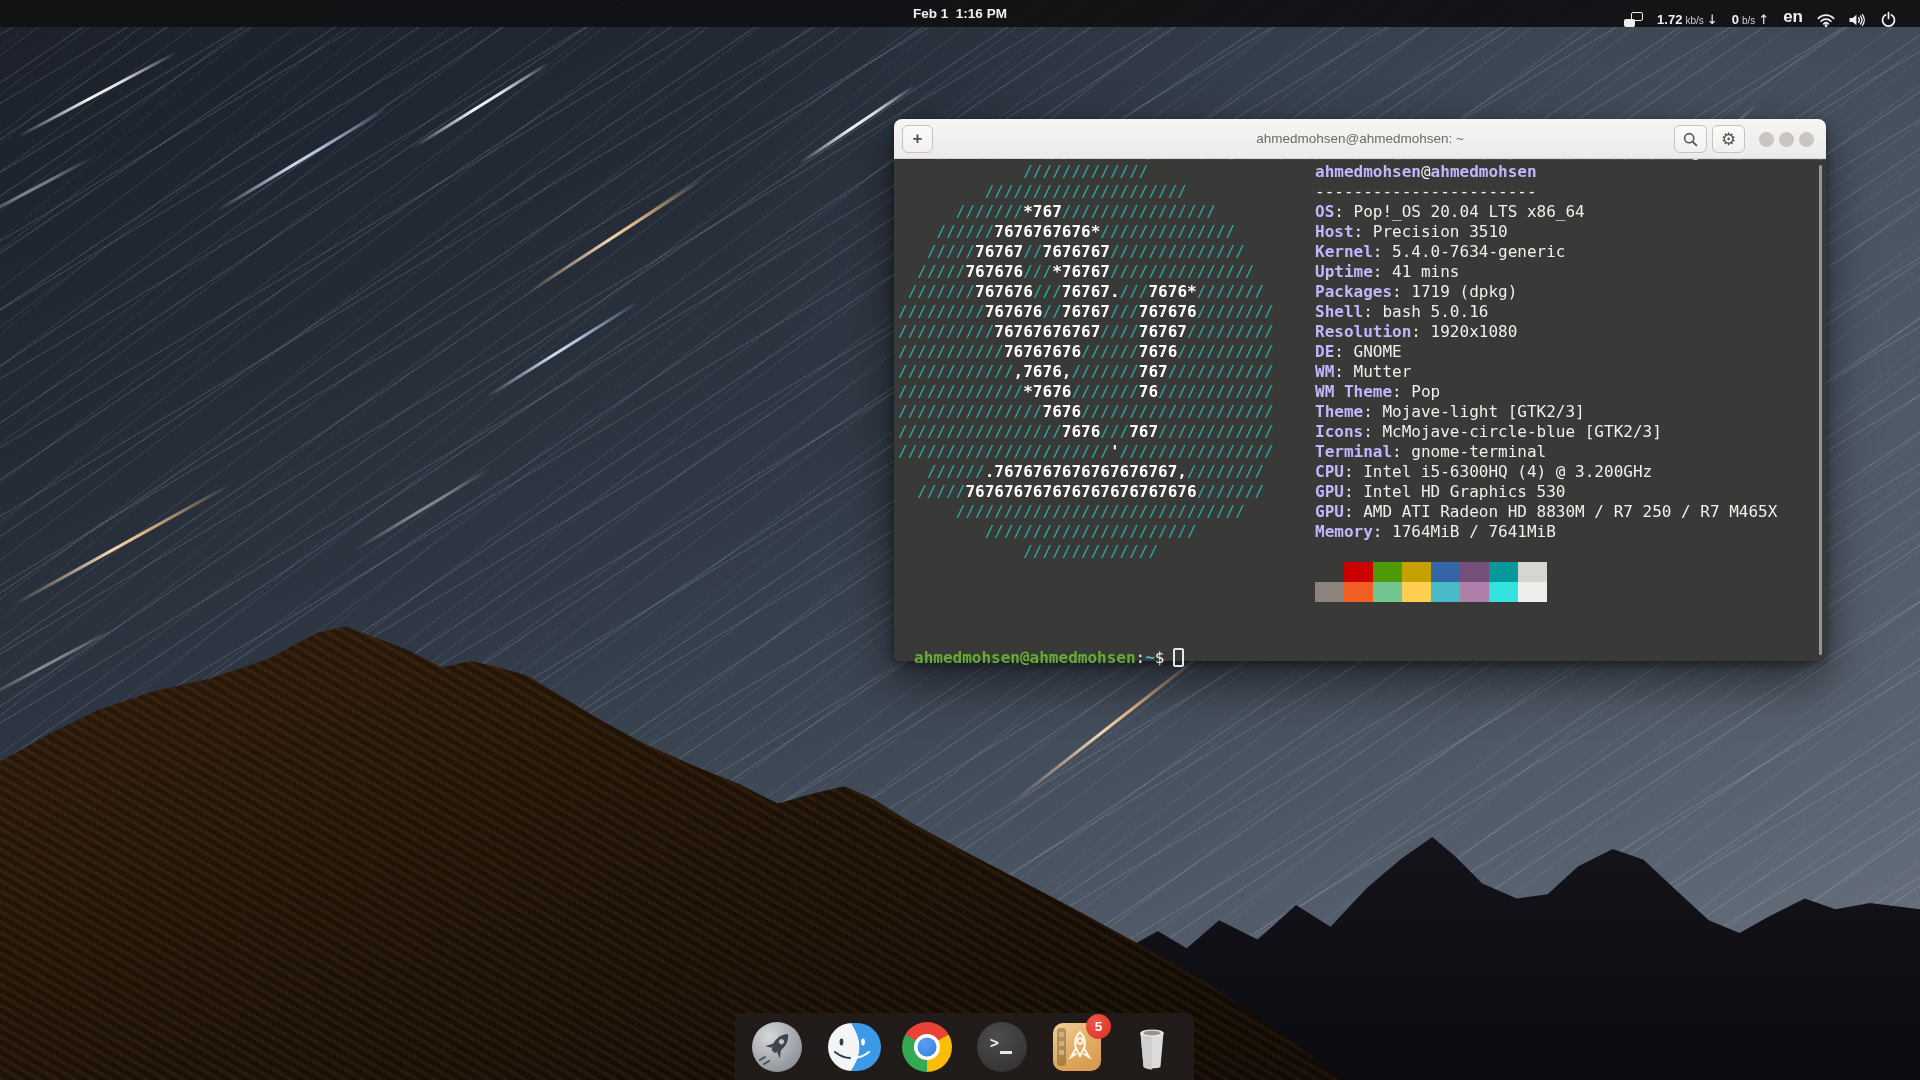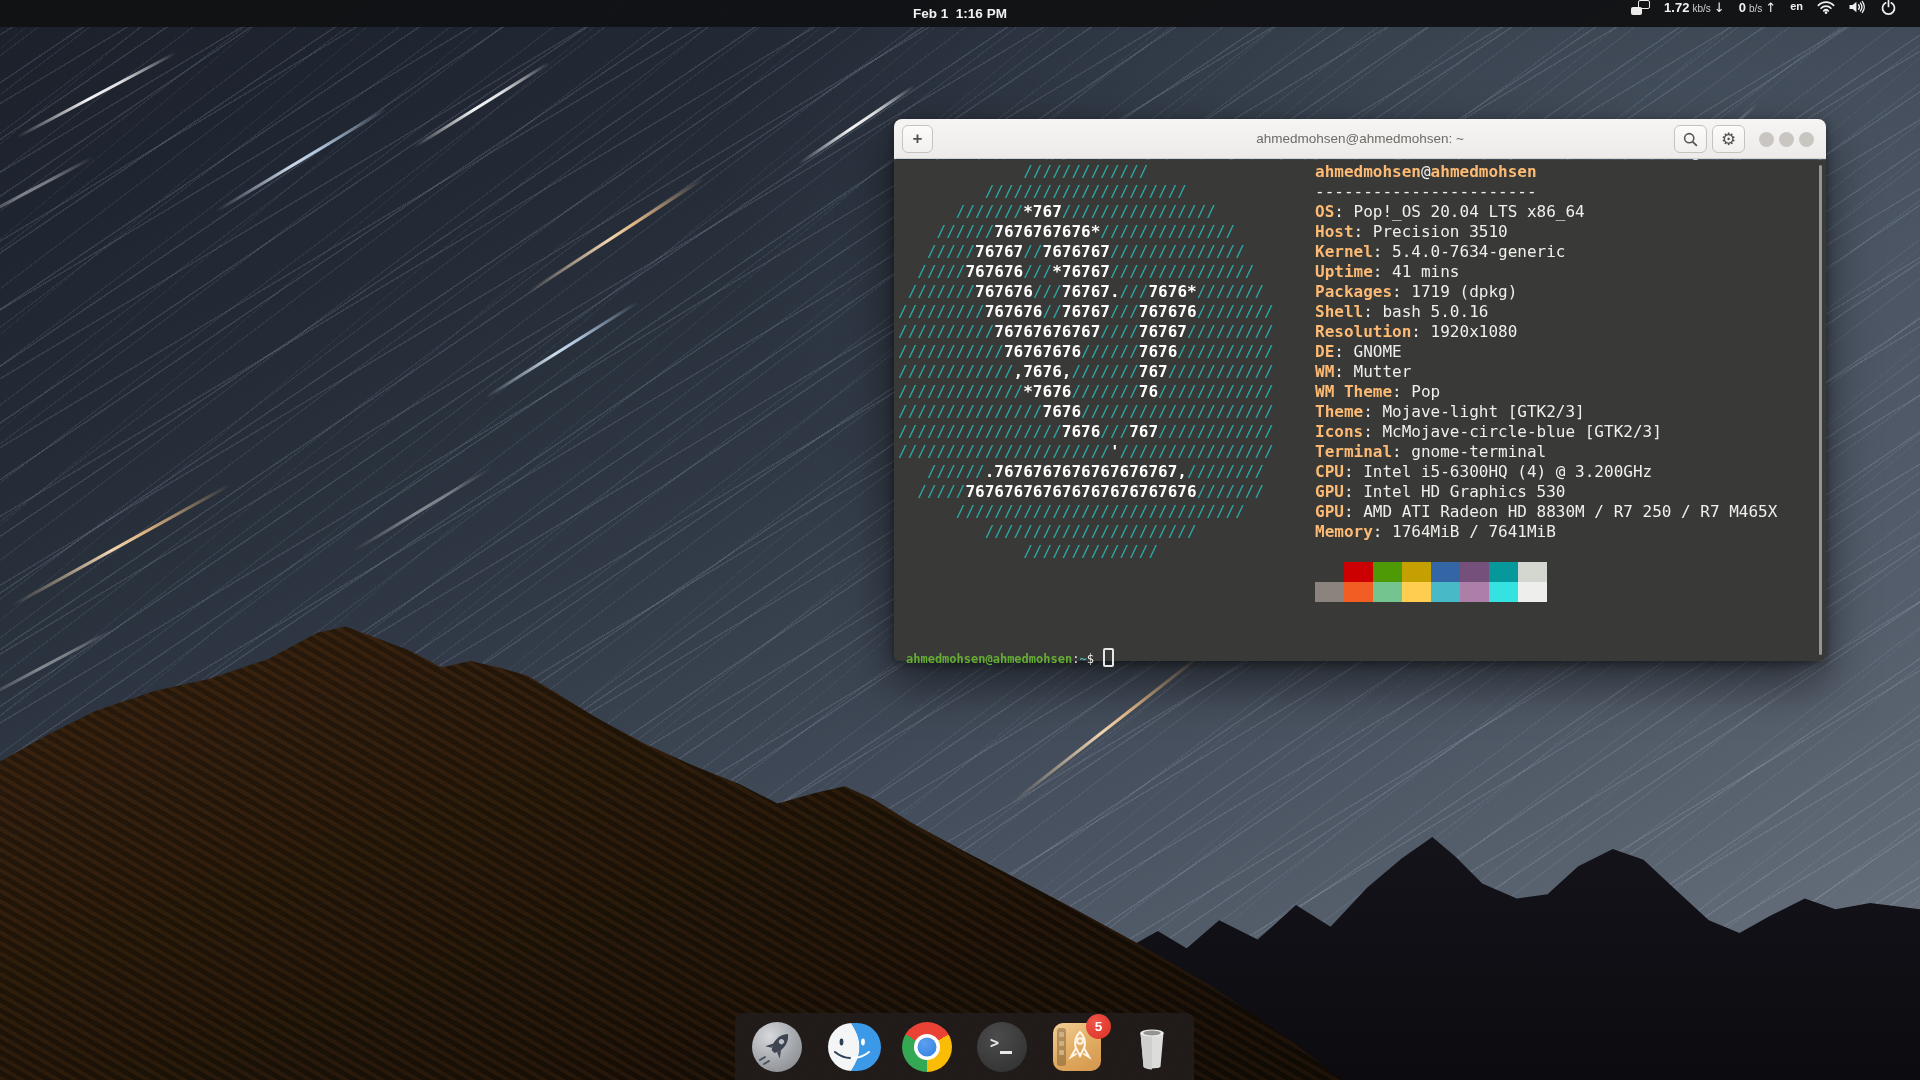--- a/index.html
+++ b/index.html
@@ -34,27 +34,27 @@
       repeating-linear-gradient(30deg, rgba(255,150,80,0.05) 0 4px, rgba(0,0,0,0.13) 4px 9px),
       linear-gradient(160deg, #402817 0%, #34200f 30%, #241708 55%, #140d06 82%, #0d0804 100%);
     clip-path: polygon(0% 70.5%, 2.5% 68%, 5% 65.8%, 8% 64%, 11% 62.8%, 14% 61%, 16.5% 58.6%, 18% 58%, 19.5% 59%, 21.3% 60.2%, 23% 61.8%, 24.5% 61.2%, 26% 61.8%, 27.5% 62.6%, 29% 64.2%, 31% 66.4%, 33.5% 68.8%, 36% 70.8%, 38.5% 72.6%, 40.5% 74.4%, 42.5% 73.4%, 44% 72.8%, 45.5% 74%, 47.5% 76.2%, 50% 78.6%, 53% 81.4%, 56% 84.2%, 59.5% 87.6%, 63% 91.2%, 66.5% 95.4%, 69.5% 99.4%, 70% 100%, 0% 100%);
   }
 
   
   .topbar { position:absolute; left:0; top:0; width:1920px; height:27px; z-index:10;
     background: rgba(17,18,20,0.96); color:#f2f2f2; }
   .clock { position:absolute; left:50%; top:0; transform:translateX(-50%);
     line-height:27px; font-family:"Liberation Sans",sans-serif; font-weight:bold; font-size:13.5px; white-space:pre; }
-  .tray { position:absolute; right:0; top:0; height:27px; display:flex; align-items:flex-start; gap:14px; padding-right:24px;
+  .tray { position:absolute; right:0; top:0; height:27px; display:flex; align-items:flex-end; gap:14px; padding-right:24px;
     font-family:"Liberation Sans",sans-serif; }
   .net { display:flex; align-items:baseline; gap:3px; }
   .net .v { font-weight:bold; font-size:13px; }
   .net .u { font-size:10px; color:#cfcfcf; }
   .net .a { font-size:13px; font-family:"DejaVu Sans",sans-serif; }
-  .kbd { font-weight:bold; font-size:11px; }
+  .kbd { font-weight:bold; font-size:17px; }
   .disp-icon { position:relative; width:19px; height:15px; }
   .disp-icon .back { position:absolute; right:0; top:0; width:12px; height:9px; border:1.6px solid #ececec; border-radius:2px; }
   .disp-icon .front { position:absolute; left:0; bottom:0; width:11px; height:8px; background:#ececec; border-radius:2px; }
   .tray svg { display:block; }
 
   
   .term { position:absolute; left:894px; top:119px; width:932px; height:542px; z-index:5;
     border-radius:8px 8px 6px 6px;
     box-shadow: 0 20px 50px rgba(0,0,0,0.55), 0 3px 10px rgba(0,0,0,0.4); }
   .titlebar { position:relative; height:40px; border-radius:8px 8px 0 0;
@@ -71,27 +71,27 @@
   .d1 { right:52px; } .d2 { right:32px; } .d3 { right:12px; }
 
   .term-body { position:absolute; top:41px; left:0; right:0; bottom:0; background:#393937; border-radius:0 0 6px 6px; }
   .term-scroll { position:absolute; right:4px; top:5px; bottom:6px; width:3px; border-radius:2px; background:rgba(168,166,162,0.85); }
 
   .ascii { position:absolute; left:4px; top:2px; font-size:16px; line-height:20px;
     color:#ffffff; font-weight:bold; white-space:pre; }
   .ascii .sl { color:#2ba8a5; font-weight:normal; }
 
   .nfo { position:absolute; left:421px; top:2px; font-size:16px; line-height:20px; white-space:pre; }
-  .nfo .lab { color:#fdba74; font-weight:bold;margin-top:48px; }
+  .nfo .lab { color:#c4b5fd; font-weight:bold;margin-top:48px; }
   .nfo .val { color:#f0efeb; }
   .nline { height:20px; }
   .prow { height:20px; display:flex; }
   .pb { display:inline-block; width:29px; height:20px; }
 
-  .prompt { position:absolute; left:12px; top:488px; font-size:12px; line-height:20px; white-space:pre; }
+  .prompt { position:absolute; left:20px; top:488px; font-size:16px; line-height:20px; white-space:pre; }
   .p-user { color:#63ad35; font-weight:bold; }
   .p-sep { color:#f0efeb; }
   .p-path { color:#4fb8c6; font-weight:bold; }
   .p-sym { color:#f0efeb; }
   .cursor { display:inline-block; width:11px; height:19px; border:2px solid #e6e6e4; border-radius:2px;
     margin-left:9px; vertical-align:-4px; }
 
   
   .dock { position:absolute; left:735px; top:1013px; width:459px; height:67px; z-index:6;
     background: rgba(33,28,27,0.93); border-radius:8px 8px 0 0;

